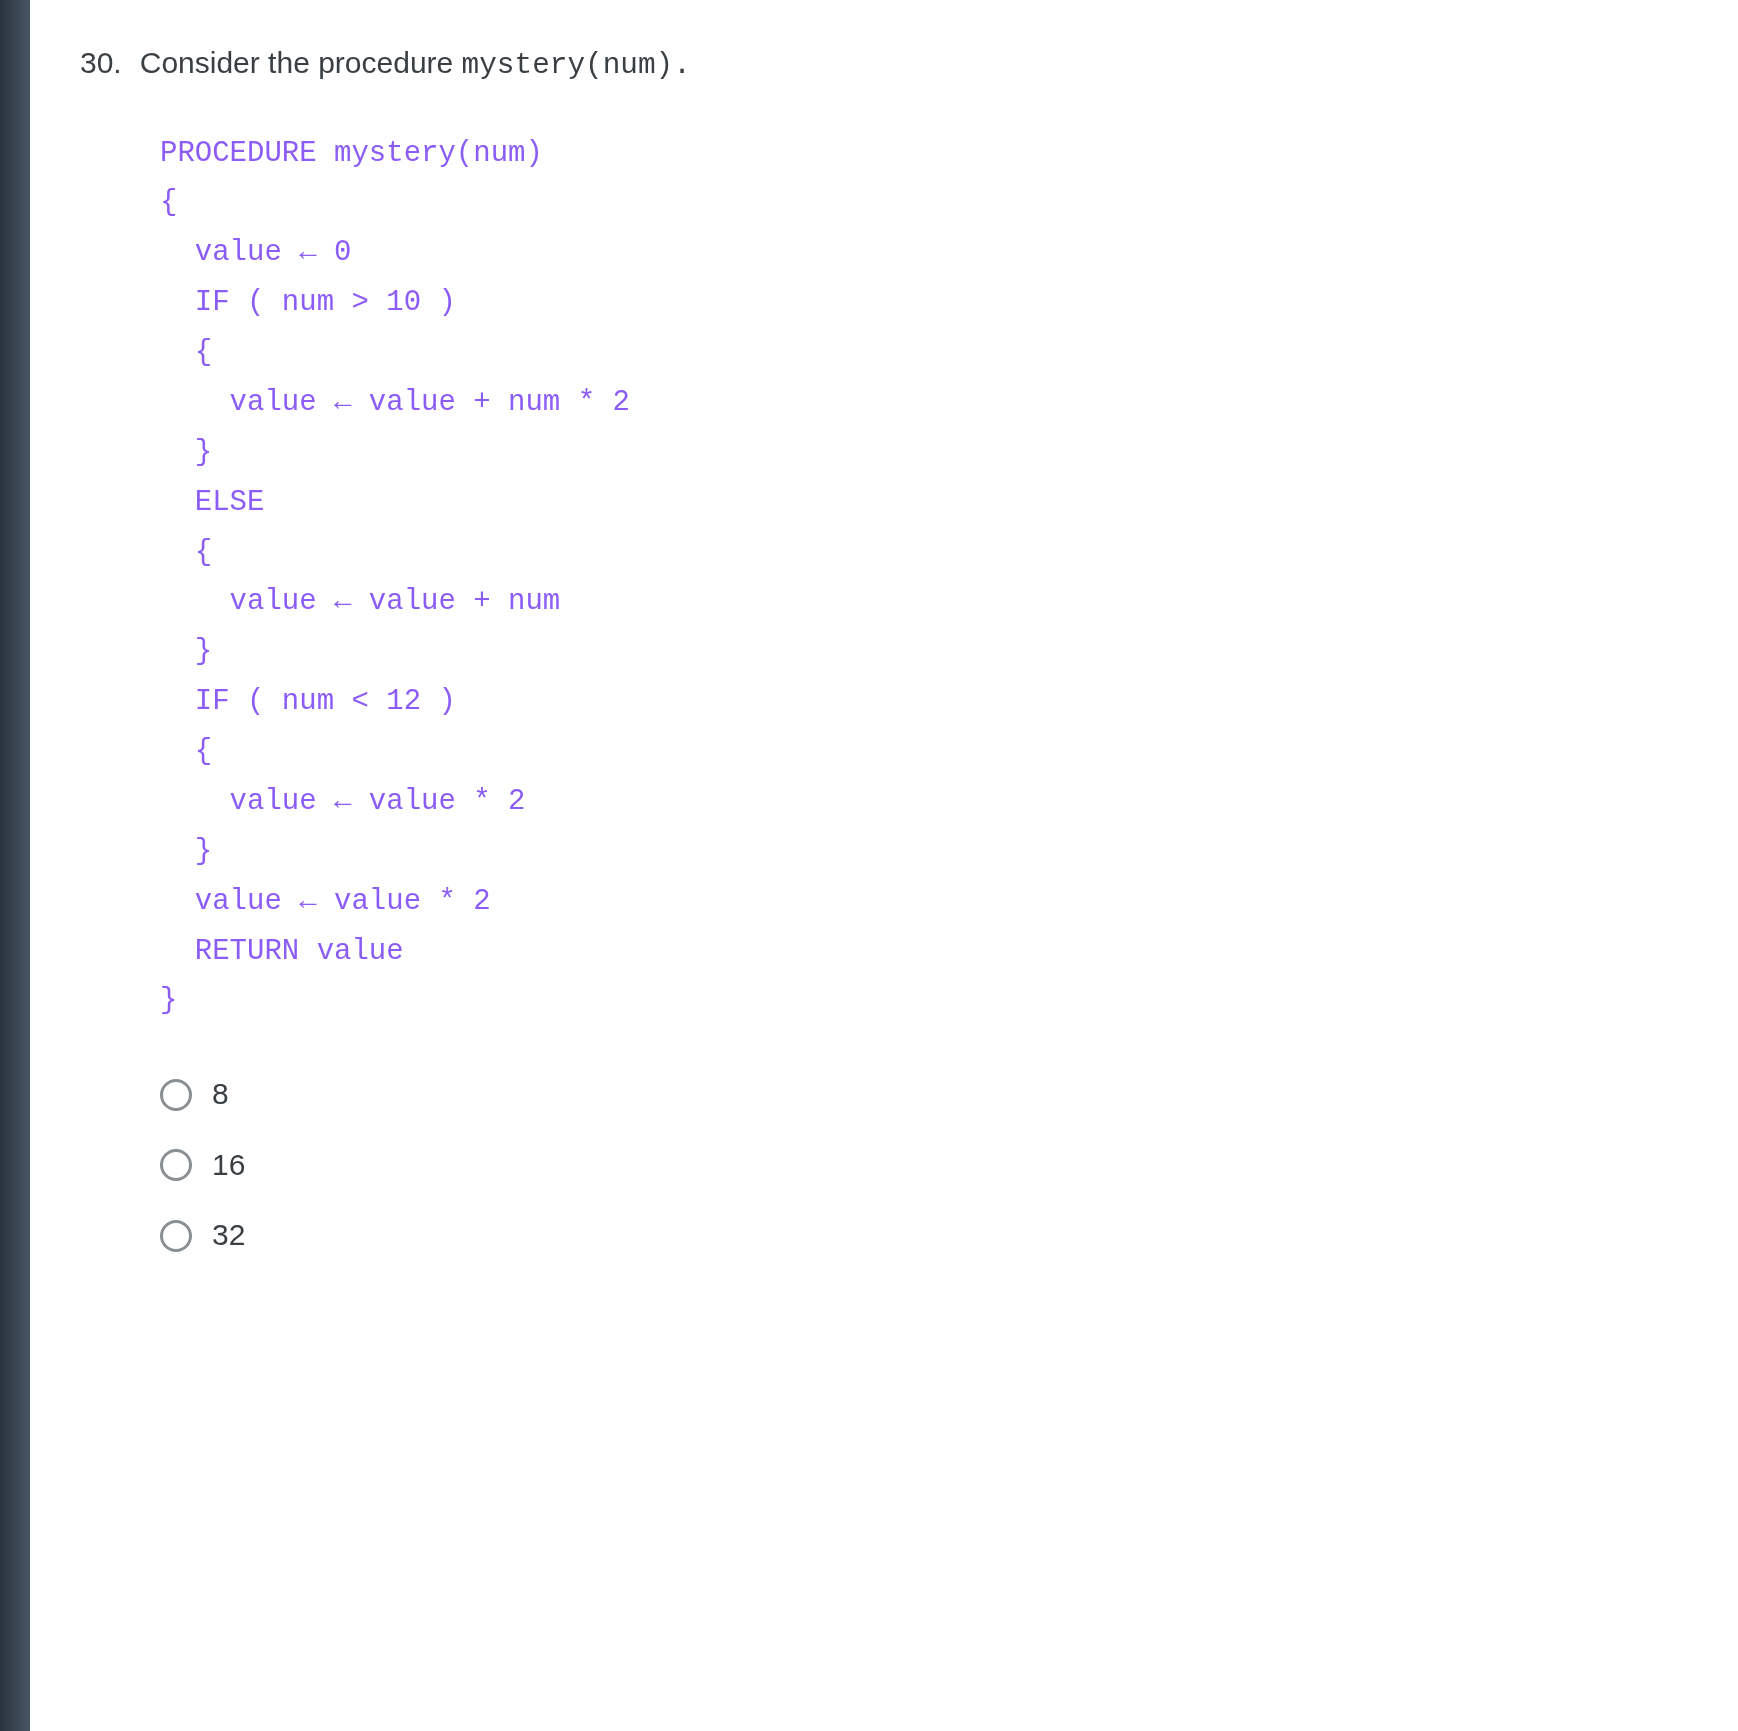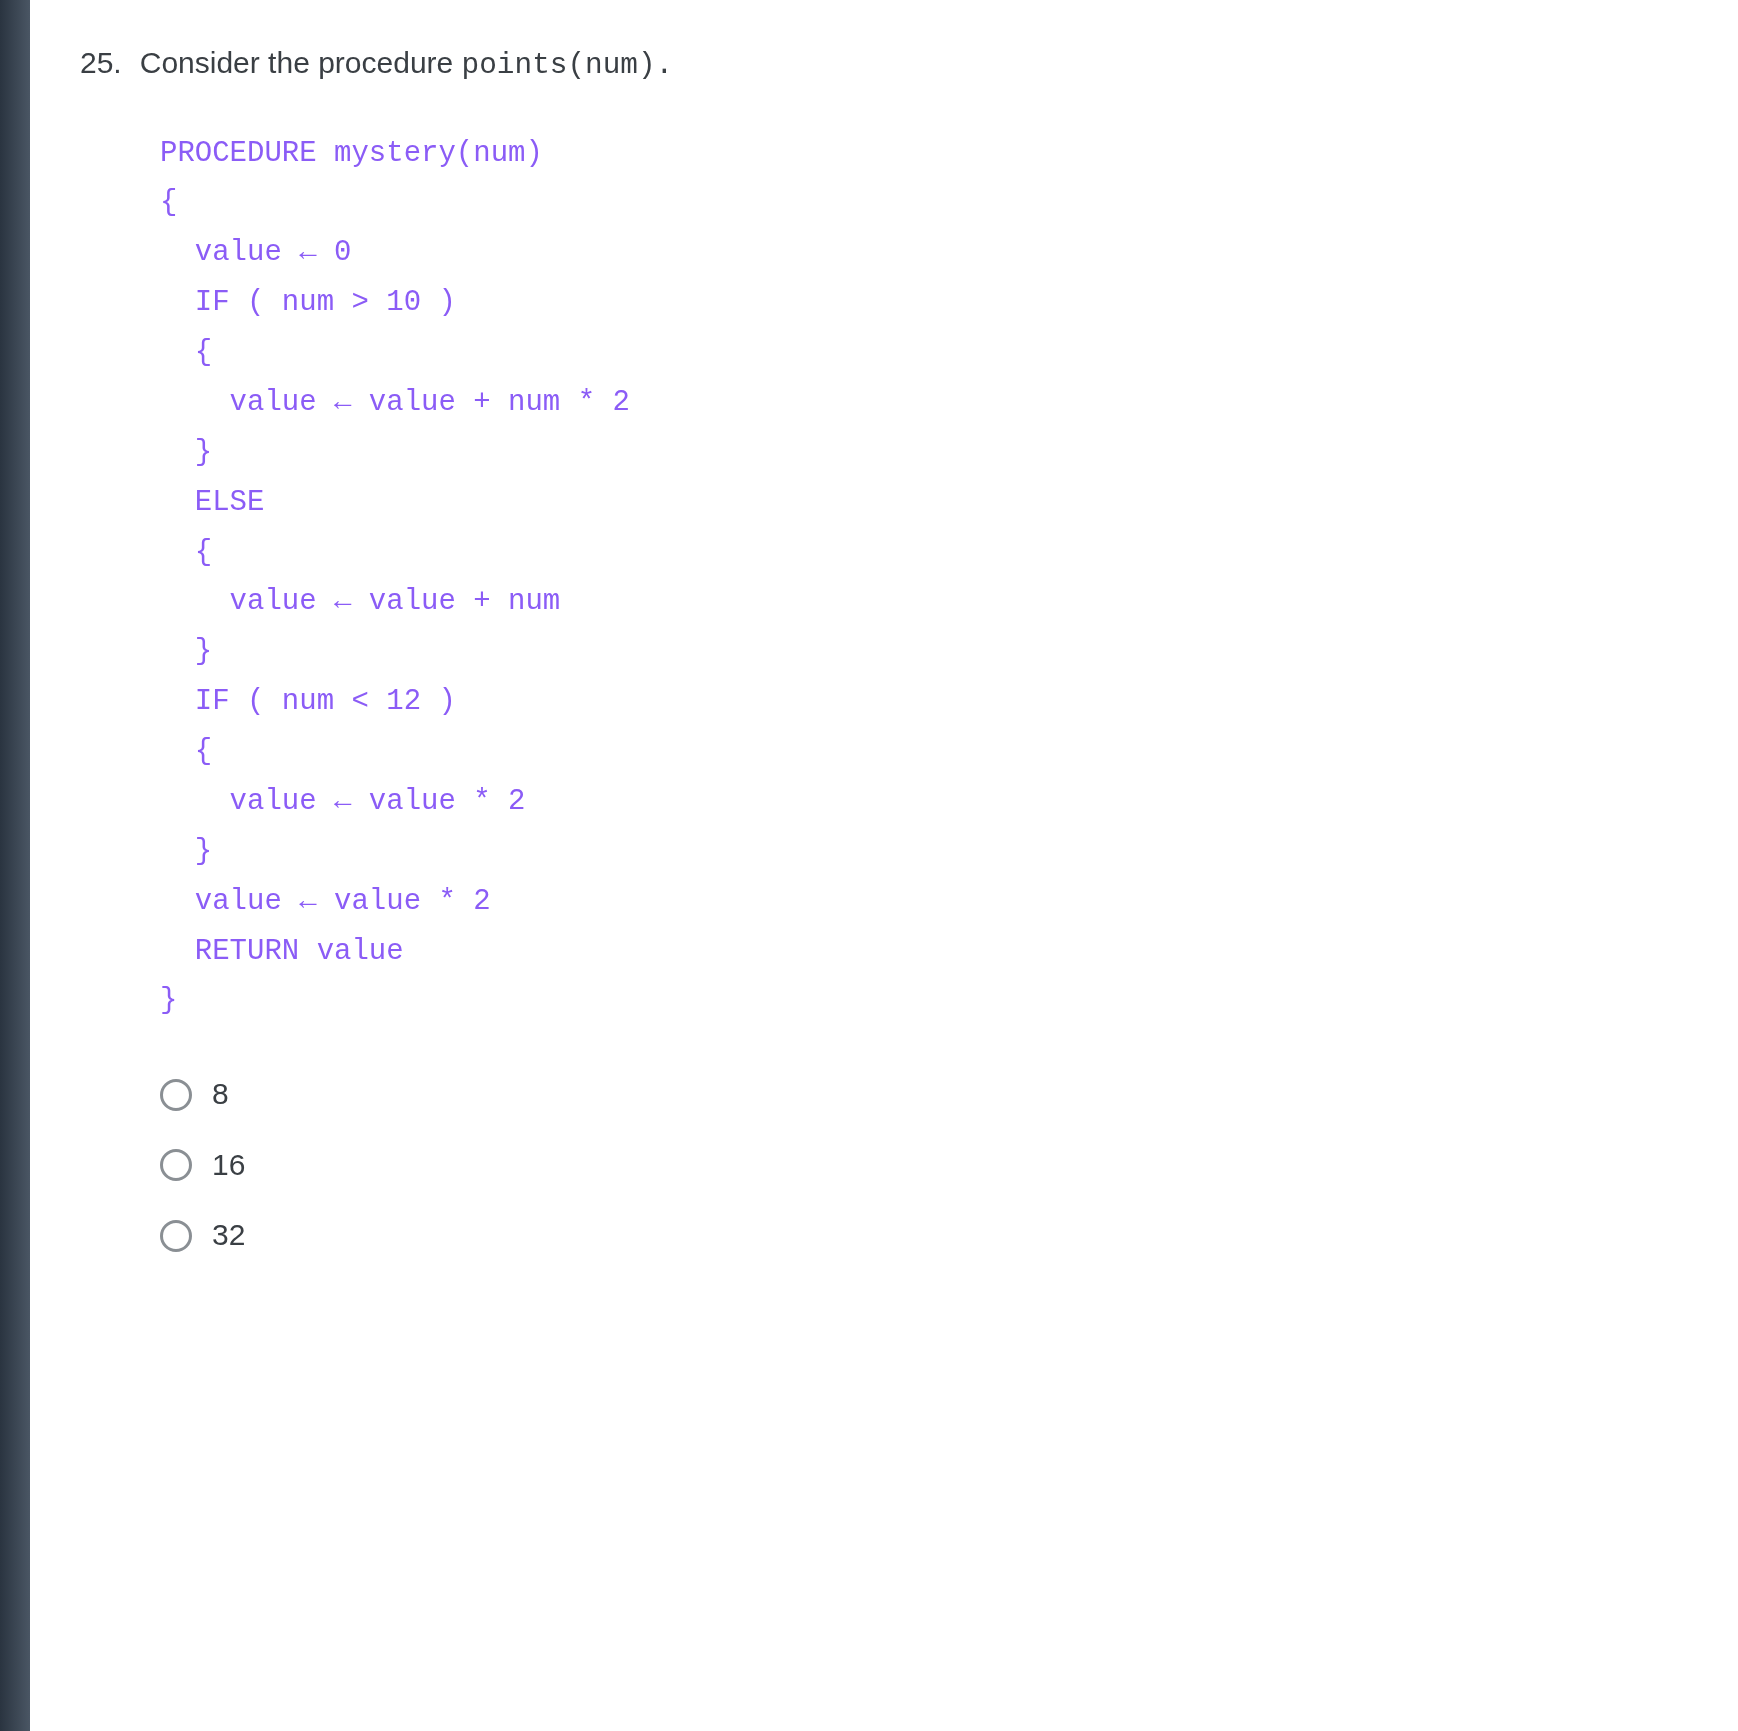--- a/index.html
+++ b/index.html
@@ -81,23 +81,23 @@
   }
 </style>
 </head>
 <body>
 
 <div class="page">
   <div class="left-edge"></div>
   <div class="content">
 
     <div class="question-header">
-      <span class="qnum">25.</span>
+      <span class="qnum">30.</span>
       <span class="qtext">
-        <span>Consider the procedure </span><span class="mono">points(num).</span>
+        <span>Consider the procedure </span><span class="mono">mystery(num).</span>
       </span>
     </div>
 
     <div class="code-block">PROCEDURE mystery(num)
 {
   value ← 0
   IF ( num &gt; 10 )
   {
     value ← value + num * 2
   }

